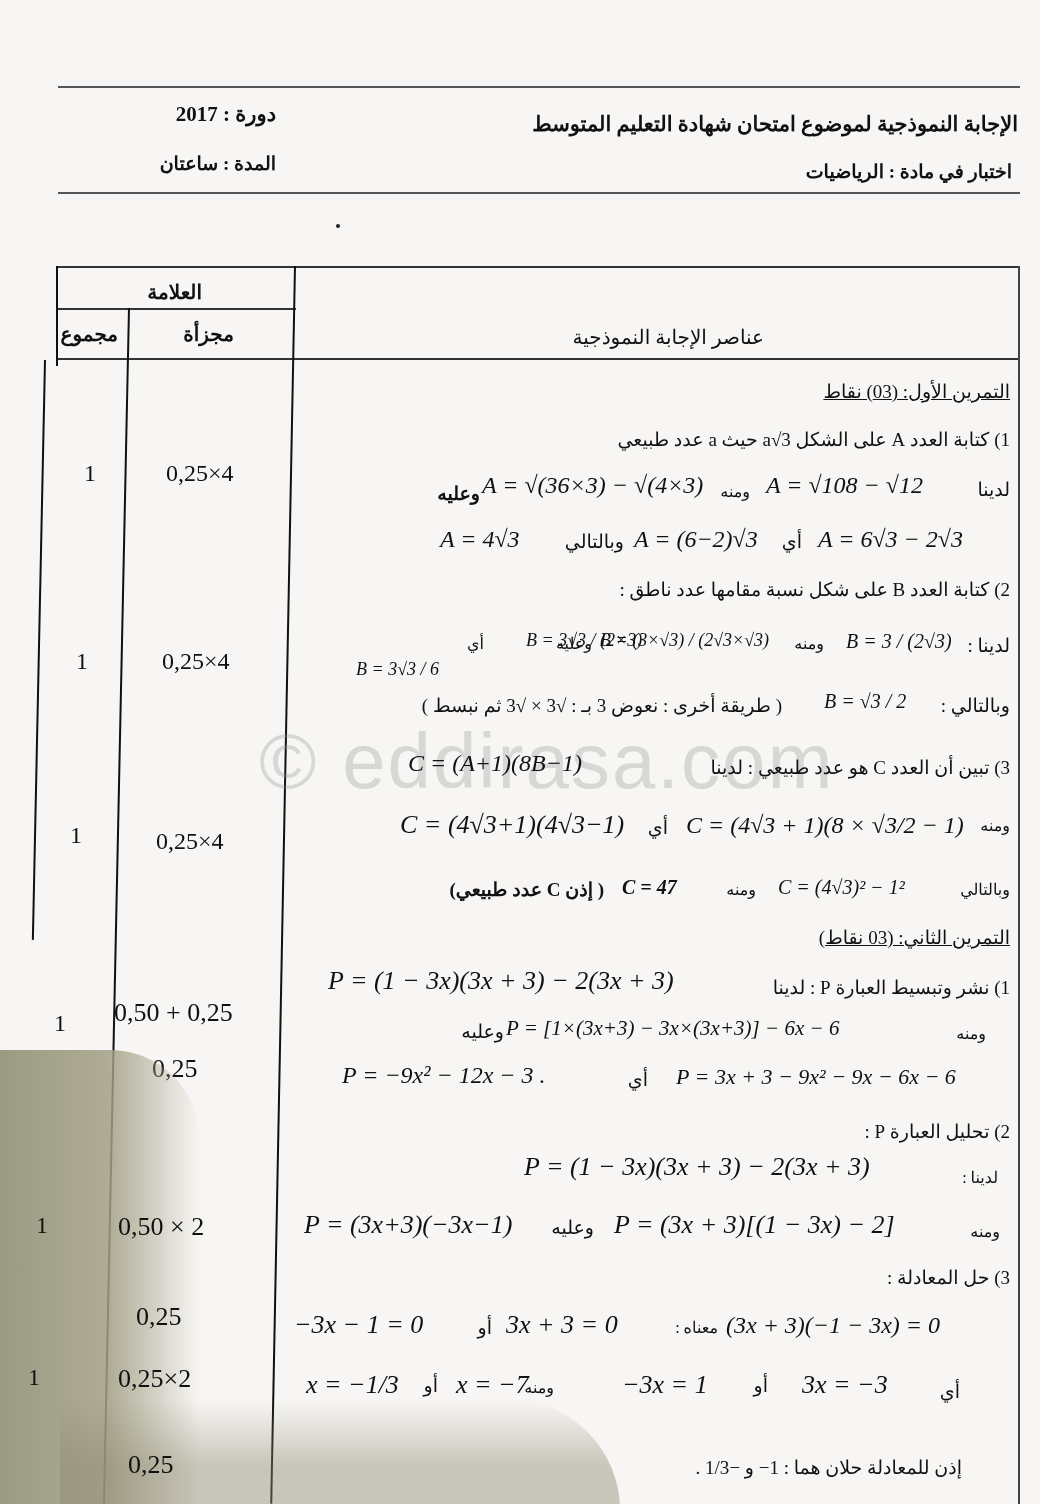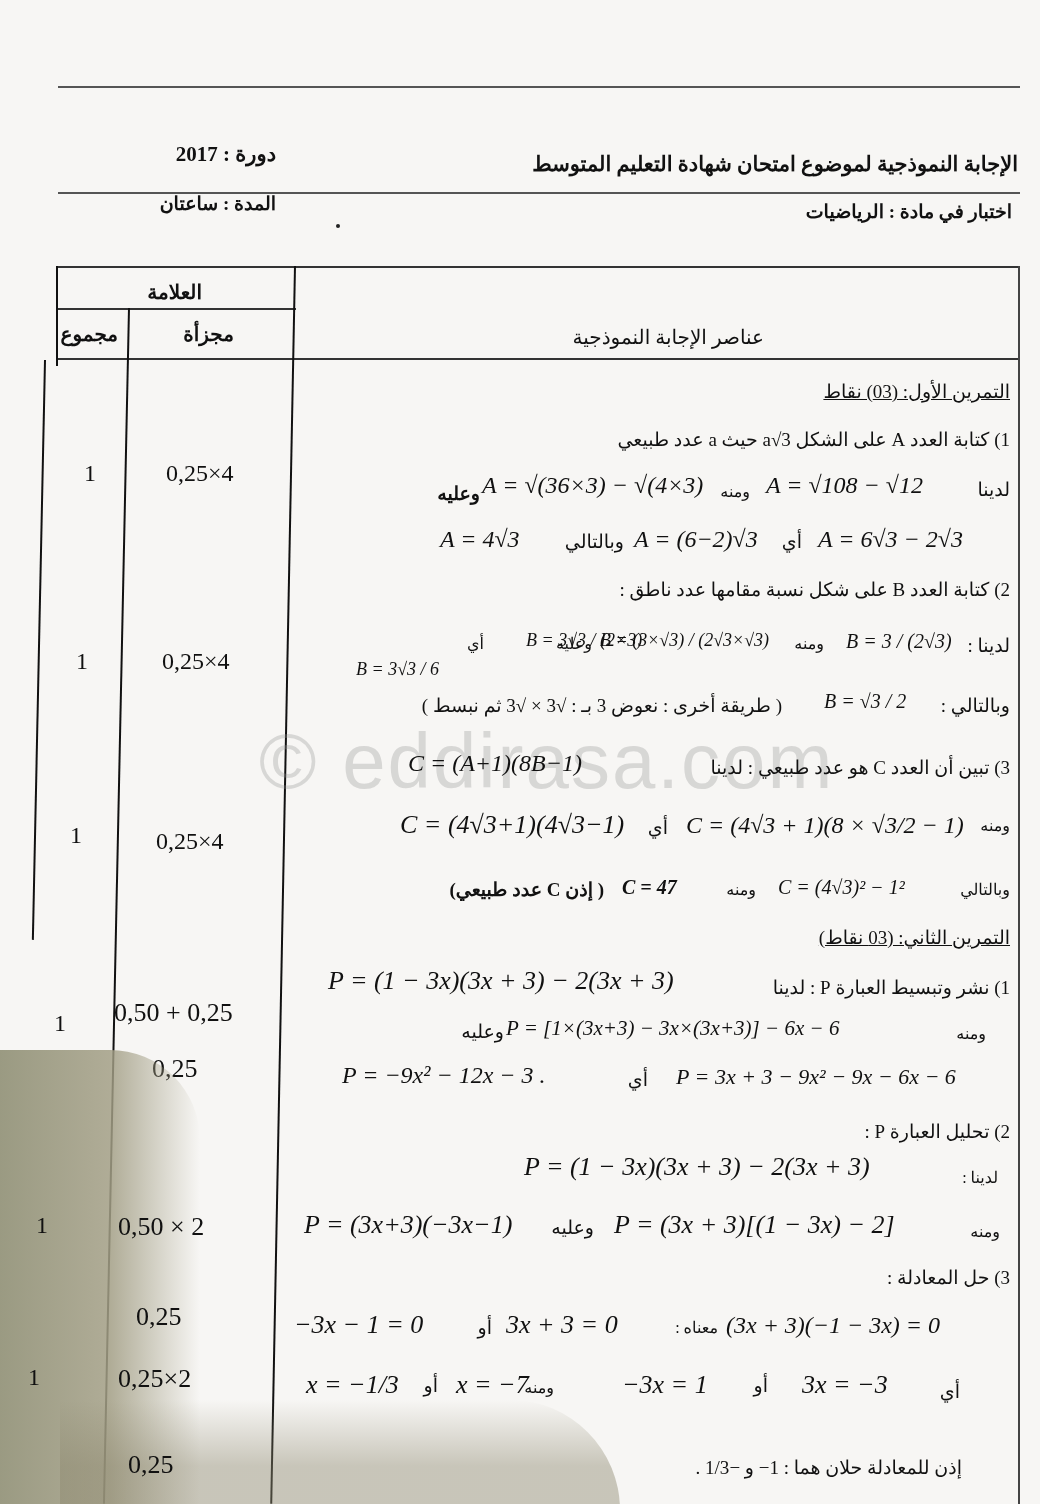--- a/index.html
+++ b/index.html
@@ -3,21 +3,21 @@
 <meta charset="utf-8">
 <style>
   html, body { margin:0; padding:0; }
   body {
     width:1040px; height:1504px; position:relative; overflow:hidden;
     background:#f7f6f4;
     font-family:"Liberation Serif","DejaVu Serif",serif;
     color:#111;
   }
   .rule { position:absolute; height:2px; background:#555; }
-  .hdr { position:absolute; font-size:21px; font-weight:bold; direction:rtl;margin-top:40px; }
+  .hdr { position:absolute; font-size:21px; font-weight:bold; direction:rtl; }
   .hdr.small { font-size:19px; }
   .dot { position:absolute; width:4px; height:4px; background:#222; border-radius:50%; }
 
   
   .vline { position:absolute; width:2px; background:#111; }
   .hline { position:absolute; height:2px; background:#333; }
 
   .cell-txt { position:absolute; font-size:24px; white-space:nowrap; }
   .total { position:absolute; font-size:24px; }
 

